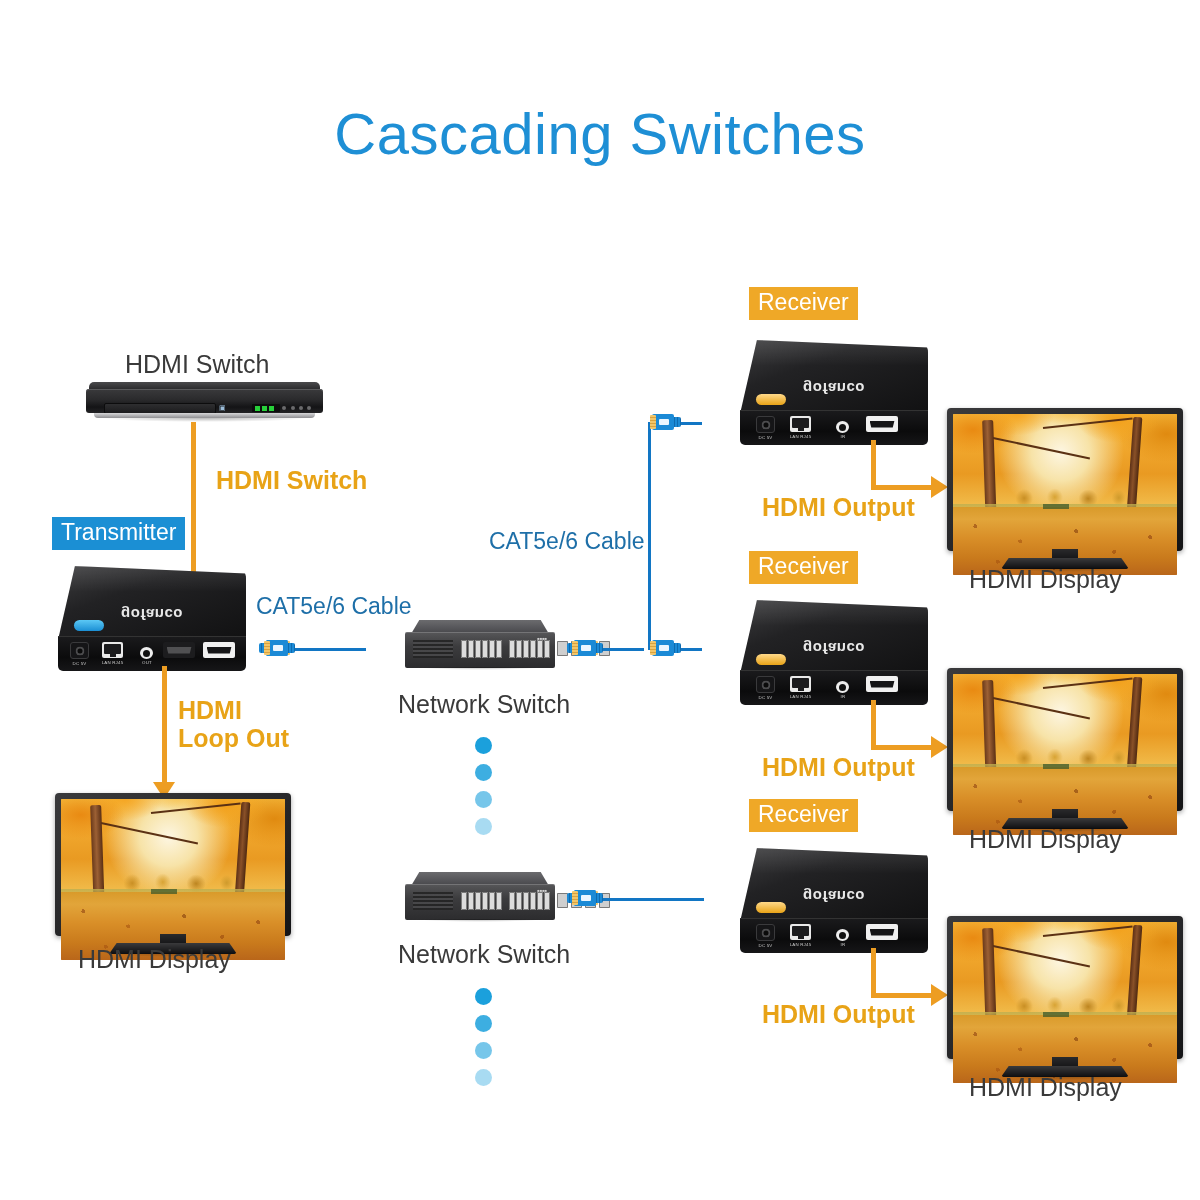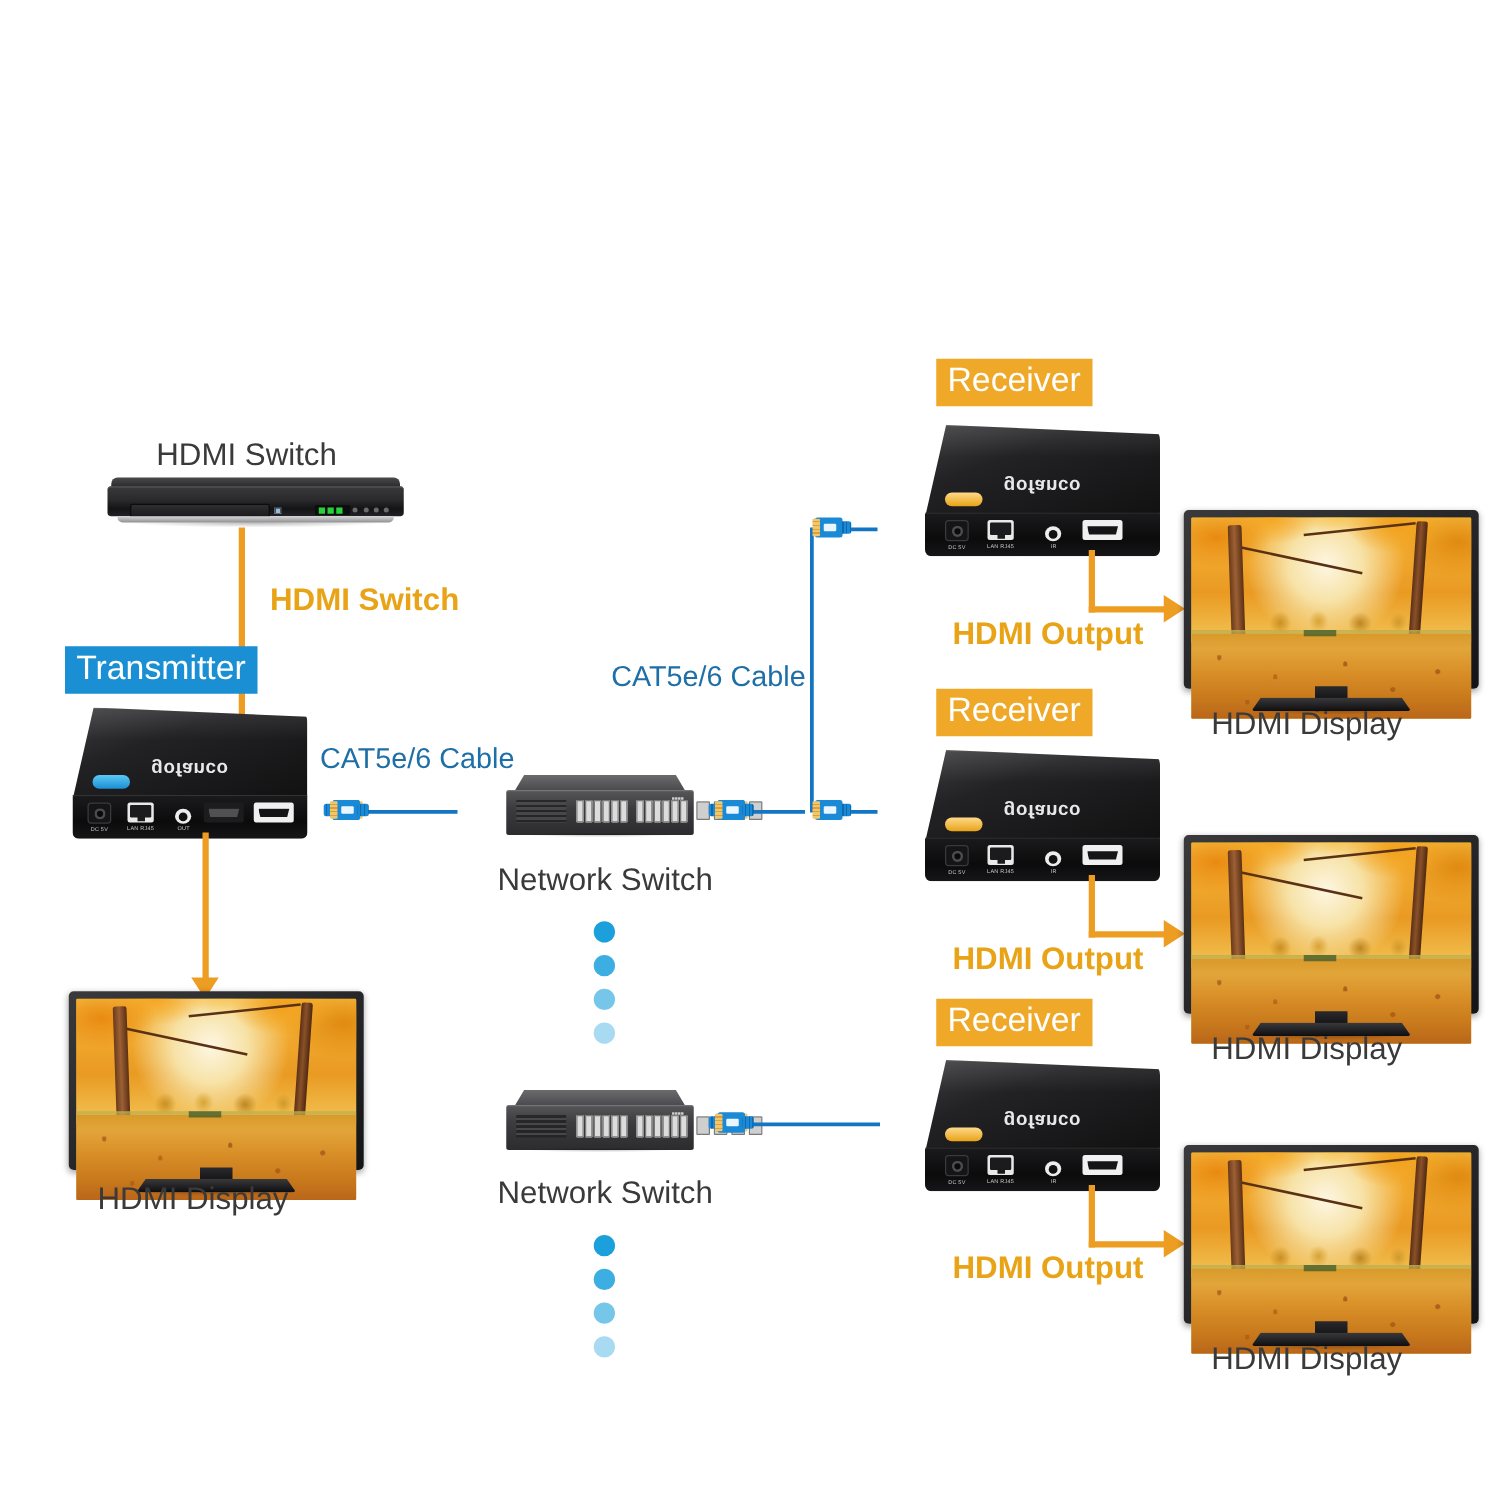--- a/index.html
+++ b/index.html
@@ -12,21 +12,21 @@
   .title{left:0;top:100px;width:1200px;text-align:center;
          font-size:58px;color:#1E8FD5;font-weight:400;letter-spacing:.5px;}
 
   
   .caption{font-size:25px;color:#3A3A3A;white-space:nowrap;}
   .cable-label{font-size:23px;color:#1E6FA8;white-space:nowrap;}
   .orange-label{font-size:25px;color:#E8A317;font-weight:bold;white-space:nowrap;
                 line-height:1.12;}
 
   
-  .badge{font-size:27px;color:#fff;padding:3px 9px 5px 9px;white-space:nowrap;
+  .badge{font-size:23px;color:#fff;padding:3px 9px 5px 9px;white-space:nowrap;
          line-height:1.1;}
   .badge.blue{background:#1B8FD4;}
   .badge.orange{background:#EFA827;}
 
   
   .bluray{width:237px;height:40px;}
   .br-top{position:absolute;left:3px;right:3px;top:0;height:9px;
      background:linear-gradient(#4a4a4c,#242426);border-radius:5px 5px 0 0;}
   .br-body{position:absolute;left:0;right:0;top:7px;height:24px;
      background:linear-gradient(180deg,#3a3a3c 0%,#2a2a2c 45%,#141416 75%,#232325 100%);
@@ -185,20 +185,21 @@
 
   
   .dots i{position:absolute;left:0;width:17px;height:17px;border-radius:50%;
       background:#1BA0DC;display:block;}
 </style>
 </head>
 <body>
 
 <div class="stage">
 
+  <div class="abs title">Cascading Switches</div>
 
   <div class="abs caption" style="left:125px;top:350px;">HDMI Switch</div>
 
   <div class="abs bluray" style="left:86px;top:382px;">
     <div class="br-top"></div>
     <div class="br-body">
       <div class="br-tray"></div>
       <div class="br-logo">▣</div>
       <div class="br-disp">
         <i style="left:3px"></i>
@@ -240,20 +241,24 @@
         <span class="slot"></span>
         </div>
       <div class="port p-hdmi" style="left:145px;">
         <span class="slot"></span>
         </div>
     </div>
   </div>
 
   <div class="abs oline" style="left:162px;top:666px;width:5px;height:118px;"></div>
   <div class="abs arrow-down" style="left:153px;top:782px;"></div>
+  <div class="abs orange-label" style="left:178px;top:696px;">
+    <span>HDMI</span><br>
+    <span>Loop Out</span>
+  </div>
 
   <div class="abs tv" style="left:55px;top:793px;">
     <div class="bez"></div>
     <div class="scr">
       <div class="sky"></div>
         <div class="canopy"></div>
       <div class="branch" style="left:18%;top:14%;width:44%;transform:rotate(12deg)"></div>
       <div class="branch" style="left:40%;top:8%;width:40%;transform:rotate(-6deg)"></div>
       <div class="trunkL"></div>
         <div class="trunkR"></div>

